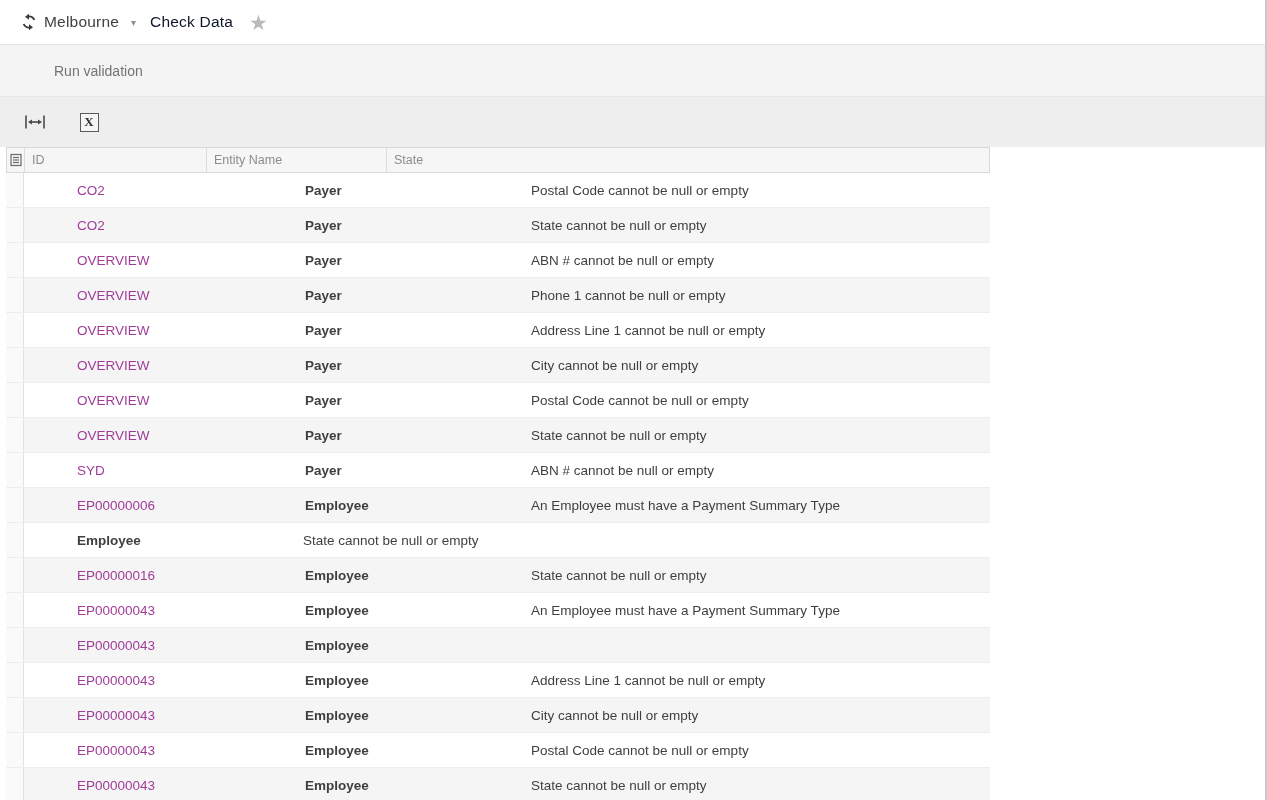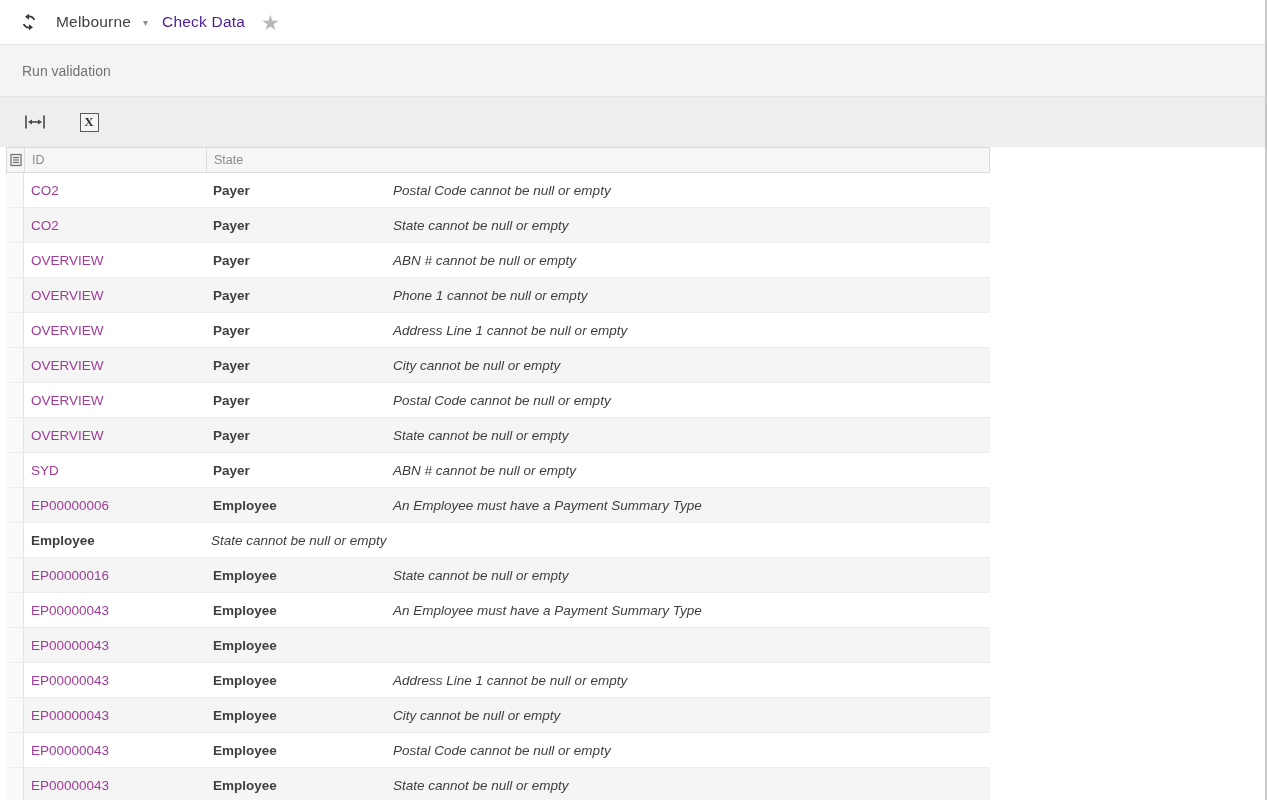--- a/index.html
+++ b/index.html
@@ -15,35 +15,35 @@
 
   
   .topbar {
     height: 44px;
     display: flex; align-items: center;
     padding-left: 18px;
     background: #ffffff;
     border-bottom: 1px solid #e3e3e3;
   }
   .refresh-btn { width: 22px; height: 22px; display: flex; align-items: center; justify-content: center; cursor: pointer; }
-  .company-name { margin-left: 16px; font-size: 15.5px; color: #3f3f3f; letter-spacing: .2px; }
+  .company-name { margin-left: 4px; font-size: 15.5px; color: #3f3f3f; letter-spacing: .2px; }
   .caret { margin-left: 12px; font-size: 10px; color: #8f8f8f; cursor: pointer; }
-  .screen-title { margin-left: 14px; font-size: 15.5px; color: #4c1d95; letter-spacing: .2px; }
+  .screen-title { margin-left: 14px; font-size: 15.5px; color: #0f172a; letter-spacing: .2px; }
   .fav-star { margin-left: 16px; font-size: 21px; color: #b9b9b9; line-height: 1; cursor: pointer; }
 
   
   .runbar {
     height: 52px;
     background: #f4f4f4;
     display: flex; align-items: center;
     padding-left: 22px;
     border-bottom: 1px solid #e6e6e6;
     box-sizing: border-box;
   }
-  .run-btn { font-size: 14px; color: #737373; cursor: pointer; }
+  .run-btn { font-size: 14px; color: #737373; cursor: pointer; margin-left: 32px; }
 
   
   .gridtoolbar {
     height: 50px;
     background: #eeeeee;
     display: flex; align-items: center;
     padding-left: 22px;
     box-sizing: border-box;
   }
   .tool-btn { width: 26px; height: 26px; display: flex; align-items: center; justify-content: center; cursor: pointer; margin-right: 28px; }
@@ -80,39 +80,40 @@
   .hc.c-error { flex: 1; border-right: none; }
 
   .trow {
     display: flex;
     height: 35px;
     align-items: stretch;
     background: #ffffff;
     border-bottom: 1px solid #ededed;
     box-sizing: border-box;
     font-size: 13.5px;
+    gap: 46px;
   }
   .trow.alt { background: #f5f5f5; }
   .rowsel {
     width: 18px;
     background: #fafafa;
     border-right: 1px solid #e2e2e2;
     box-sizing: border-box;
     cursor: pointer;
   }
   .cell {
     display: flex; align-items: center;
     padding-left: 7px;
     box-sizing: border-box;
     color: #3f3f3f;
     overflow: hidden; white-space: nowrap;
   }
   .cell.c-id { width: 182px; }
   .cell.c-entity { width: 180px; font-weight: bold; }
-  .cell.c-error { flex: 1; font-style: italic; }
+  .cell.c-error { flex: 1; }
   .id-link { color: #a03c98; cursor: pointer; }
 </style>
 </head>
 <body>
 
 <div class="topbar">
   <div class="refresh-btn">
     <svg width="20" height="20" viewBox="0 0 24 24">
       <g fill="#3a3a3a">
         <path d="M12 4.2a8 8 0 0 1 7.4 5l-2.1.8A5.8 5.8 0 0 0 12 6.4v3L7.2 5.7 12 2z"></path>
@@ -151,20 +152,21 @@
   <div class="ghead">
     <div class="hc c-sel">
       <svg width="12" height="14" viewBox="0 0 12 14">
         <rect x="1" y="1.5" width="10" height="11" fill="none" stroke="#6a6a6a" stroke-width="1.2"></rect>
         <line x1="3" y1="4.5" x2="9" y2="4.5" stroke="#6a6a6a" stroke-width="1.2"></line>
         <line x1="3" y1="7" x2="9" y2="7" stroke="#6a6a6a" stroke-width="1.2"></line>
         <line x1="3" y1="9.5" x2="9" y2="9.5" stroke="#6a6a6a" stroke-width="1.2"></line>
       </svg>
     </div>
     <div class="hc c-id">ID</div>
+    <div class="hc c-entity">Entity Name</div>
     <div class="hc c-error">State</div>
   </div>
   <div id="gbody">
       <div class="trow">
         <div class="rowsel"></div>
         <div class="cell c-id">
           <span class="id-link">CO2</span>
         </div>
         <div class="cell c-entity">Payer</div>
         <div class="cell c-error">Postal Code cannot be null or empty</div>

